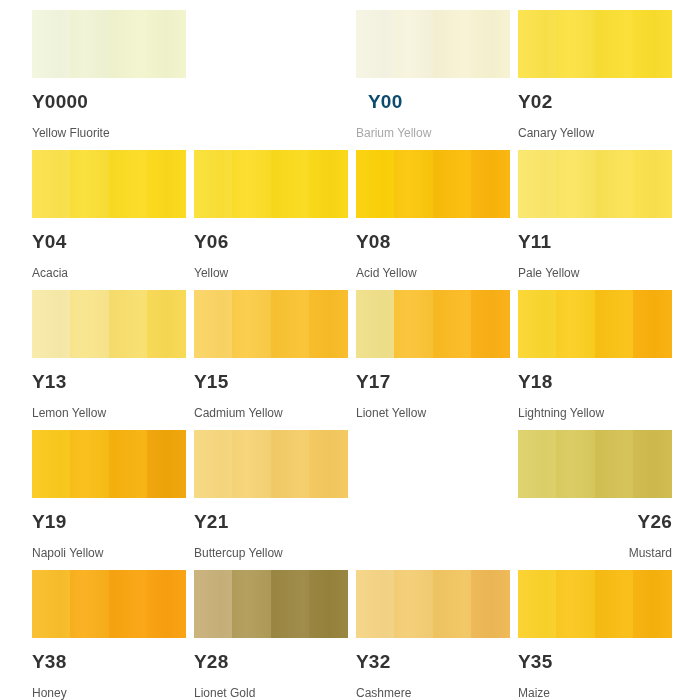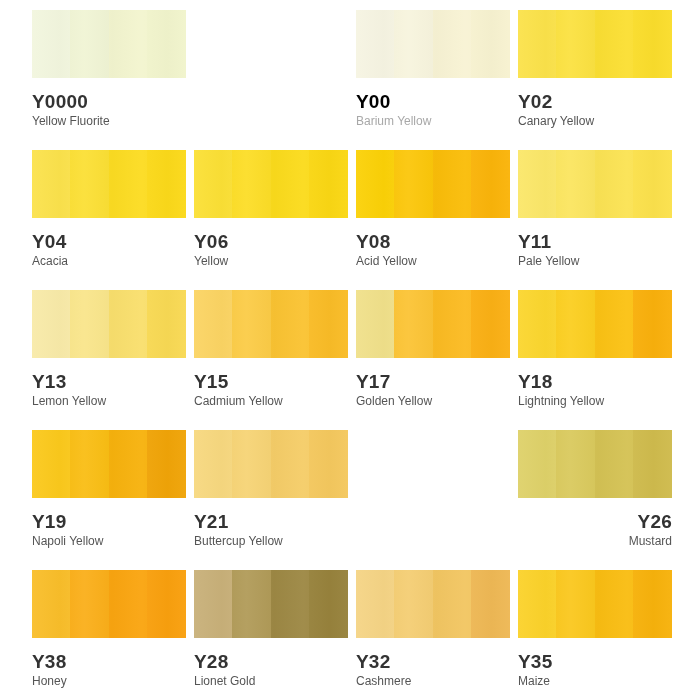--- a/index.html
+++ b/index.html
@@ -59,26 +59,26 @@
     line-height: 1;
     margin-top: 14px;
     white-space: nowrap;
   }
 
   .swatch-name {
     font-size: 12px;
     font-weight: normal;
     color: #555555;
     line-height: 1;
-    margin-top: 4px;
+    margin-top: 16px;
     white-space: nowrap;
   }
 
   
-  .muted .swatch-code { color: #000000; }
+  .muted .swatch-code { color: #0c4a6e; margin-left: 12px; }
   .muted .swatch-name { color: #a8a8a8; }
 </style>
 </head>
 <body>
 
 <div id="chart-grid" style="background: rgb(255, 255, 255);">
     <div class="swatch-cell" style="left: 32px; top: 10px;">
       <div class="swatch-chip" style="background: linear-gradient(90deg, rgb(242, 246, 222) 0%, rgb(242, 246, 222) 25%, rgb(240, 244, 212) 25%, rgb(240, 244, 212) 50%, rgb(243, 245, 207) 50%, rgb(243, 245, 207) 75%, rgb(241, 244, 204) 75%, rgb(241, 244, 204) 100%);"></div>
       <div class="swatch-code">Y0000</div>
       <div class="swatch-name">Yellow Fluorite</div>
@@ -119,21 +119,21 @@
       <div class="swatch-name">Lemon Yellow</div>
     </div>
     <div class="swatch-cell" style="left: 194px; top: 290px;">
       <div class="swatch-chip" style="background: linear-gradient(90deg, rgb(251, 212, 99) 0%, rgb(251, 212, 99) 25%, rgb(251, 203, 69) 25%, rgb(251, 203, 69) 50%, rgb(250, 195, 50) 50%, rgb(250, 195, 50) 75%, rgb(249, 188, 39) 75%, rgb(249, 188, 39) 100%);"></div>
       <div class="swatch-code">Y15</div>
       <div class="swatch-name">Cadmium Yellow</div>
     </div>
     <div class="swatch-cell" style="left: 356px; top: 290px;">
       <div class="swatch-chip" style="background: linear-gradient(90deg, rgb(240, 224, 138) 0%, rgb(240, 224, 138) 25%, rgb(251, 195, 51) 25%, rgb(251, 195, 51) 50%, rgb(251, 187, 34) 50%, rgb(251, 187, 34) 75%, rgb(250, 176, 21) 75%, rgb(250, 176, 21) 100%);"></div>
       <div class="swatch-code">Y17</div>
-      <div class="swatch-name">Golden Yellow</div>
+      <div class="swatch-name">Lionet Yellow</div>
     </div>
     <div class="swatch-cell" style="left: 518px; top: 290px;">
       <div class="swatch-chip" style="background: linear-gradient(90deg, rgb(251, 214, 46) 0%, rgb(251, 214, 46) 25%, rgb(251, 206, 30) 25%, rgb(251, 206, 30) 50%, rgb(251, 194, 20) 50%, rgb(251, 194, 20) 75%, rgb(249, 176, 12) 75%, rgb(249, 176, 12) 100%);"></div>
       <div class="swatch-code">Y18</div>
       <div class="swatch-name">Lightning Yellow</div>
     </div>
     <div class="swatch-cell" style="left: 32px; top: 430px;">
       <div class="swatch-chip" style="background: linear-gradient(90deg, rgb(251, 201, 28) 0%, rgb(251, 201, 28) 25%, rgb(249, 189, 18) 25%, rgb(249, 189, 18) 50%, rgb(247, 178, 13) 50%, rgb(247, 178, 13) 75%, rgb(240, 164, 8) 75%, rgb(240, 164, 8) 100%);"></div>
       <div class="swatch-code">Y19</div>
       <div class="swatch-name">Napoli Yellow</div>

